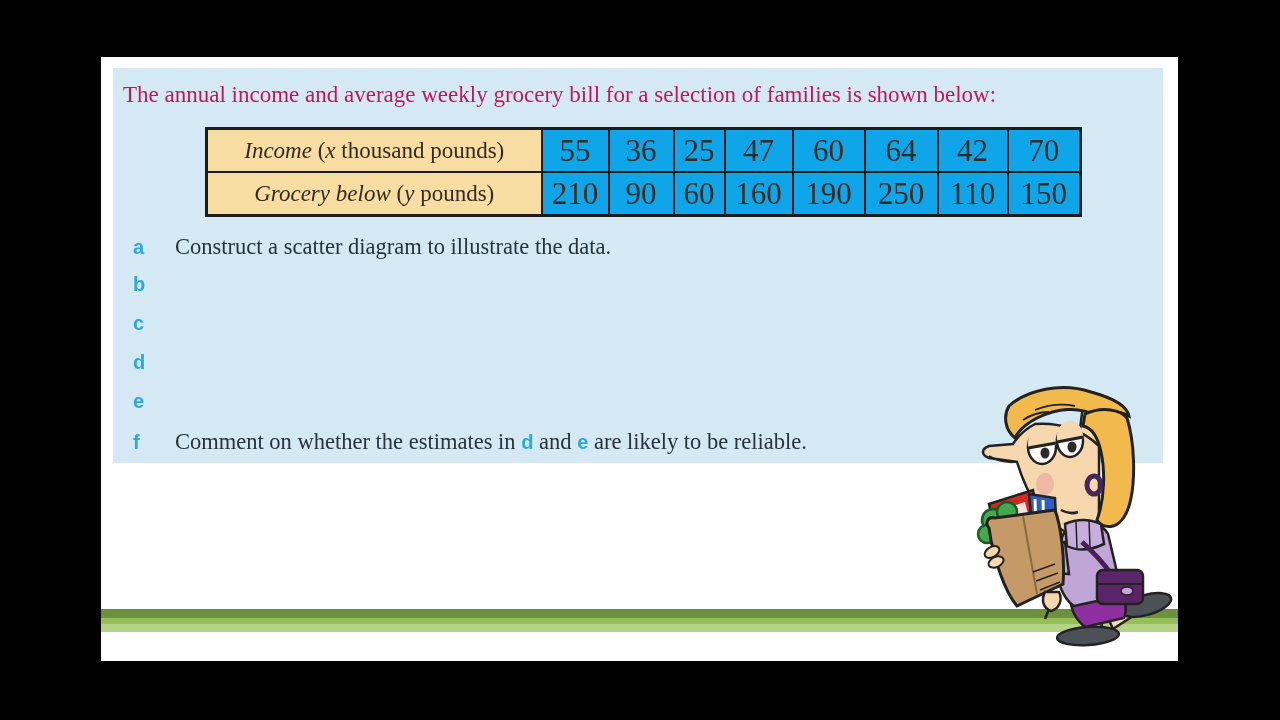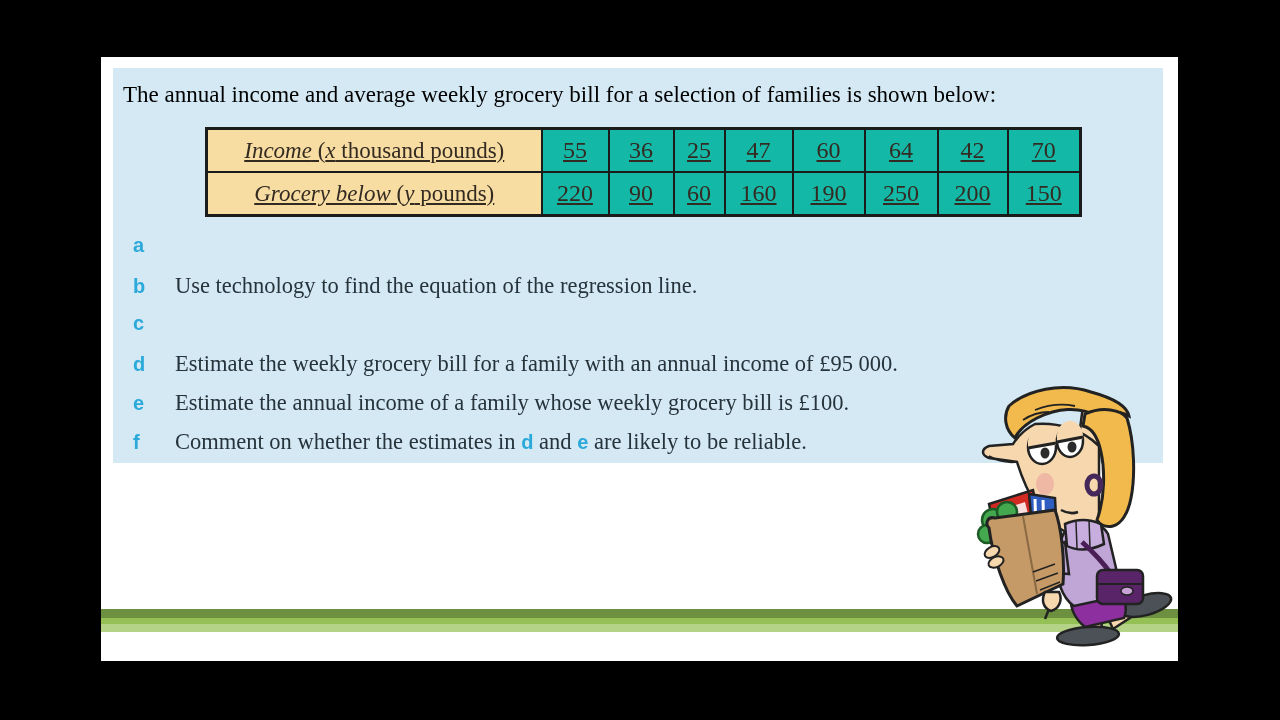--- a/index.html
+++ b/index.html
@@ -11,38 +11,38 @@
   .canvas{
     position:absolute;left:101px;top:57px;width:1077px;height:604px;
     background:#ffffff;
   }
   .panel{
     position:absolute;left:12px;top:11px;width:1050px;height:395px;
     background:#d4e9f4;z-index:1;
   }
   .intro{
     position:absolute;left:10px;top:12px;width:1030px;margin:0;
-    font-size:23px;line-height:30px;color:#000000;
+    font-size:23px;line-height:30px;color:#be185d;
   }
   .data-table{
     position:absolute;left:92px;top:59px;
     border-collapse:collapse;table-layout:fixed;
     border:3px solid #1b1b1b;
     color:#332a22;
   }
   .data-table td, .data-table th{
     border:2px solid #1b1b1b;height:41px;text-align:center;
-    vertical-align:middle;padding:0;font-weight:normal;text-decoration:underline;
+    vertical-align:middle;padding:0;font-weight:normal;
   }
   .data-table th.rowlabel{
     background:#f8dda2;font-size:23px;font-style:normal;padding:0 10px;
   }
   .data-table th.rowlabel i{font-style:italic;}
   .data-table td{
-    background:#14b8a6;font-size:24px;
+    background:#0ea5e9;font-size:31px;
   }
   .questions{
     position:absolute;left:20px;top:166px;width:1010px;
   }
   .q{
     display:flex;align-items:baseline;height:30px;margin-bottom:9px;
   }
   .qletter{
     font-family:"Liberation Sans", sans-serif;font-weight:700;
     font-size:20px;color:#2ba9da;width:26px;flex:0 0 26px;
@@ -92,50 +92,48 @@
         <td>36</td>
         <td>25</td>
         <td>47</td>
         <td>60</td>
         <td>64</td>
         <td>42</td>
         <td>70</td>
       </tr>
       <tr>
         <th class="rowlabel"><i>Grocery below</i><span> (</span><i>y</i><span> pounds)</span></th>
-        <td>220</td>
+        <td>210</td>
         <td>90</td>
         <td>60</td>
         <td>160</td>
         <td>190</td>
         <td>250</td>
-        <td>200</td>
+        <td>110</td>
         <td>150</td>
       </tr>
     </tbody>
       </table>
 
     <div class="questions">
       <div class="q">
         <span class="qletter">a</span>
+        <span class="qtext">Construct a scatter diagram to illustrate the data.</span>
       </div>
       <div class="q">
         <span class="qletter">b</span>
-        <span class="qtext">Use technology to find the equation of the regression line.</span>
       </div>
       <div class="q">
         <span class="qletter">c</span>
       </div>
       <div class="q">
         <span class="qletter">d</span>
-        <span class="qtext">Estimate the weekly grocery bill for a family with an annual income of £95 000.</span>
       </div>
       <div class="q">
         <span class="qletter">e</span>
-        <span class="qtext">Estimate the annual income of a family whose weekly grocery bill is £100.</span>
       </div>
       <div class="q">
         <span class="qletter">f</span>
         <span class="qtext"><span>Comment on whether the estimates in </span><span class="qref">d</span><span> and </span><span class="qref">e</span><span> are likely to be reliable.</span></span>
       </div>
     </div>
   </div>
 
   <div class="stripe">
     <div class="band1"></div>

